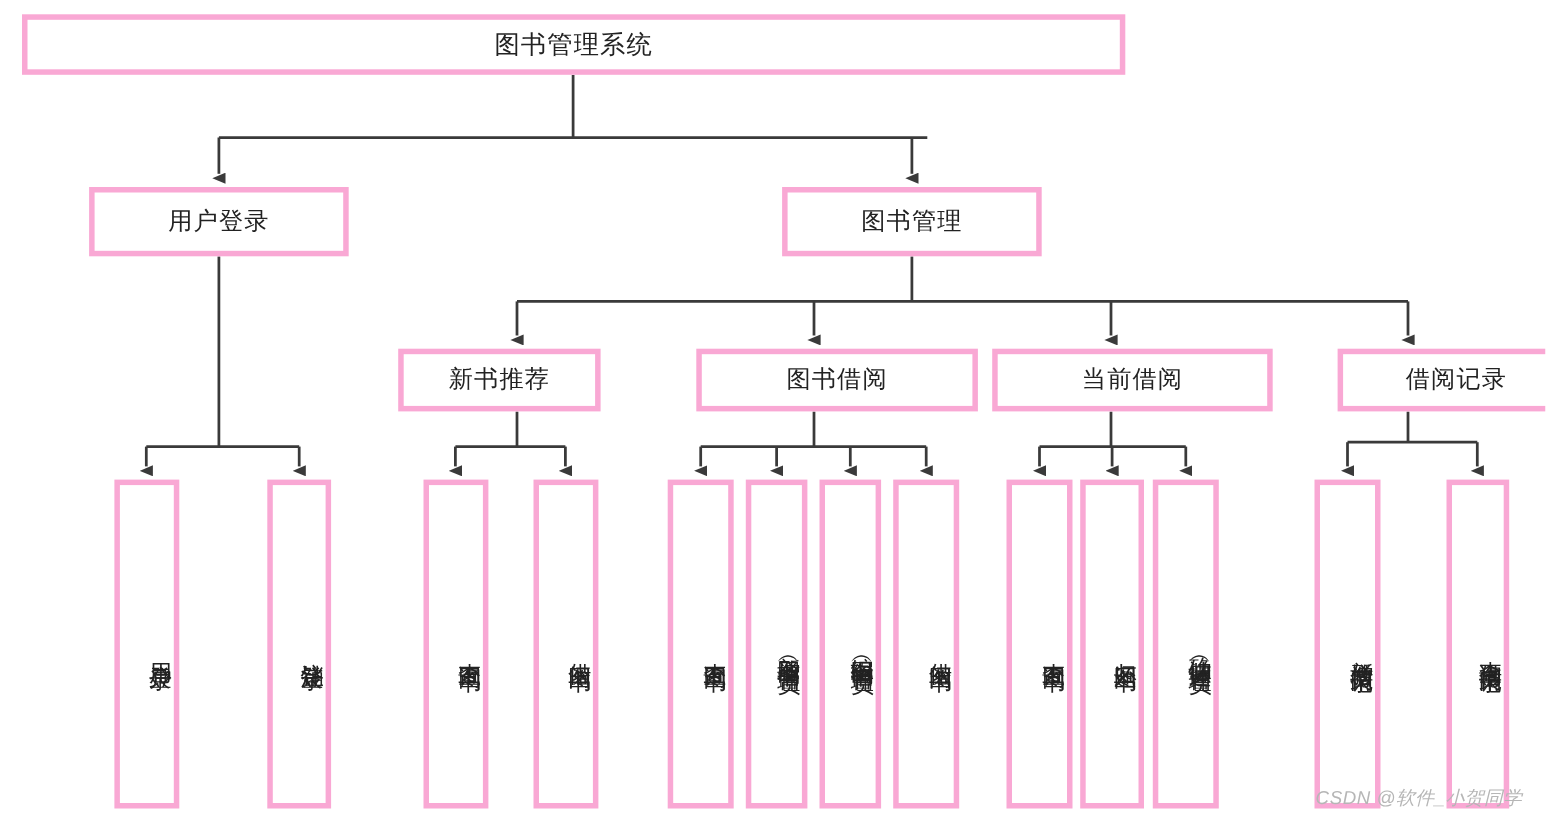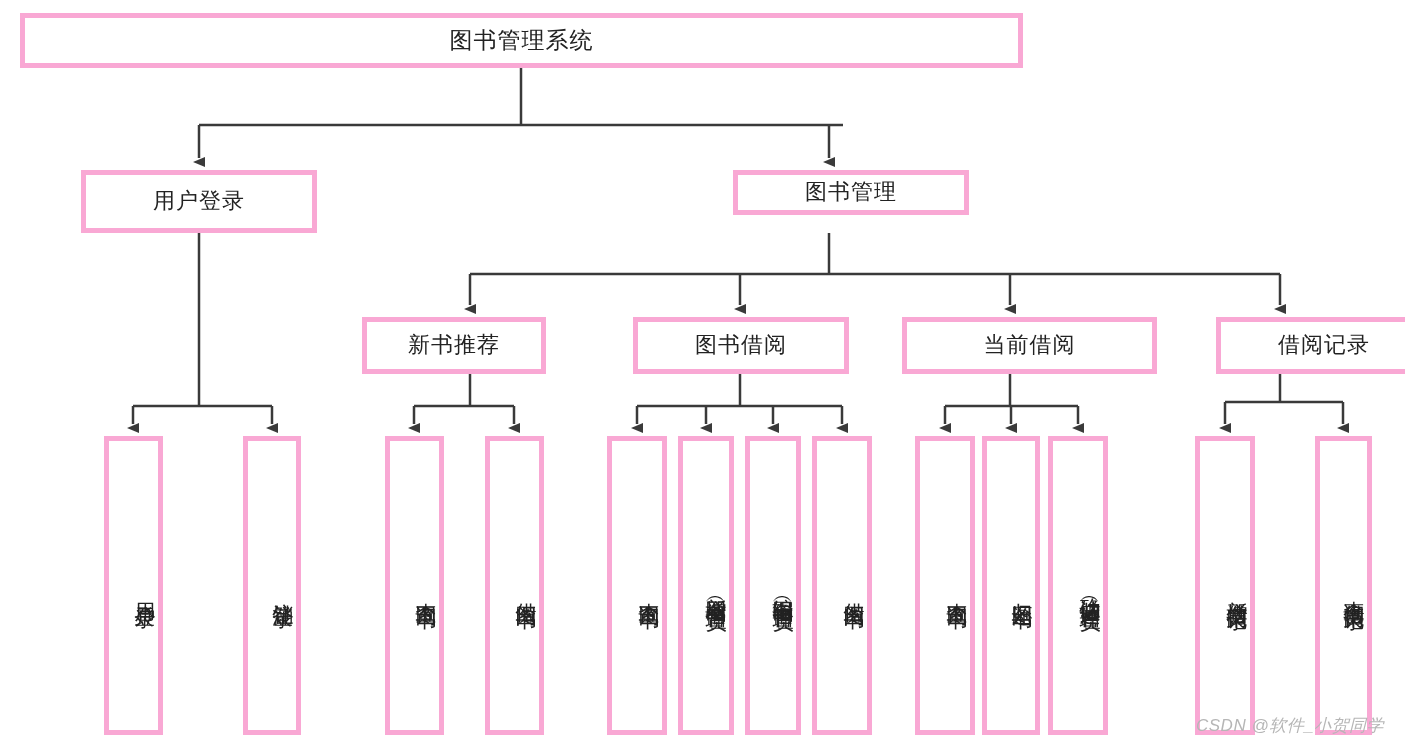--- a/index.html
+++ b/index.html
@@ -121,28 +121,28 @@
     </g>
   </svg>
 
   <div class="node horiz root" style="left:20px; top:13px; width:1003px; height:55px;">
     <span>图书管理系统</span>
   </div>
 
   <div class="node horiz" style="left:81px; top:170px; width:236px; height:63px;">
     <span>用户登录</span>
   </div>
-  <div class="node horiz" style="left:711px; top:170px; width:236px; height:45px;margin-left:22px;">
+  <div class="node horiz" style="left:711px; top:170px; width:236px; height:63px;">
     <span>图书管理</span>
   </div>
 
   <div class="node horiz" style="left:362px; top:317px; width:184px; height:57px;">
     <span>新书推荐</span>
   </div>
-  <div class="node horiz" style="left:633px; top:317px; width:216px; height:57px;text-align:center;">
+  <div class="node horiz" style="left:633px; top:317px; width:256px; height:57px;text-align:center;">
     <span>图书借阅</span>
   </div>
   <div class="node horiz" style="left:902px; top:317px; width:255px; height:57px;">
     <span>当前借阅</span>
   </div>
   <div class="node horiz" style="left:1216px; top:317px; width:216px; height:57px;">
     <span>借阅记录</span>
   </div>
 
   <div class="node vert" style="left:104px; top:436px; width:59px; height:299px;">

